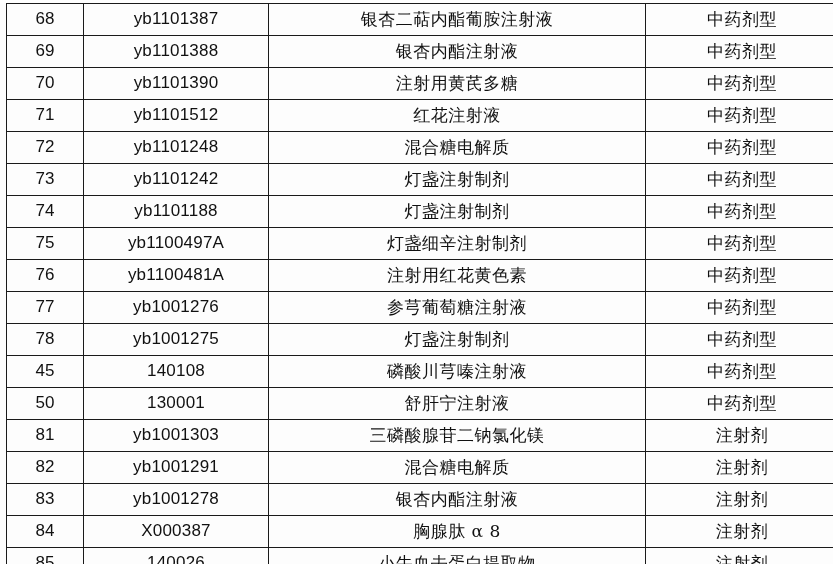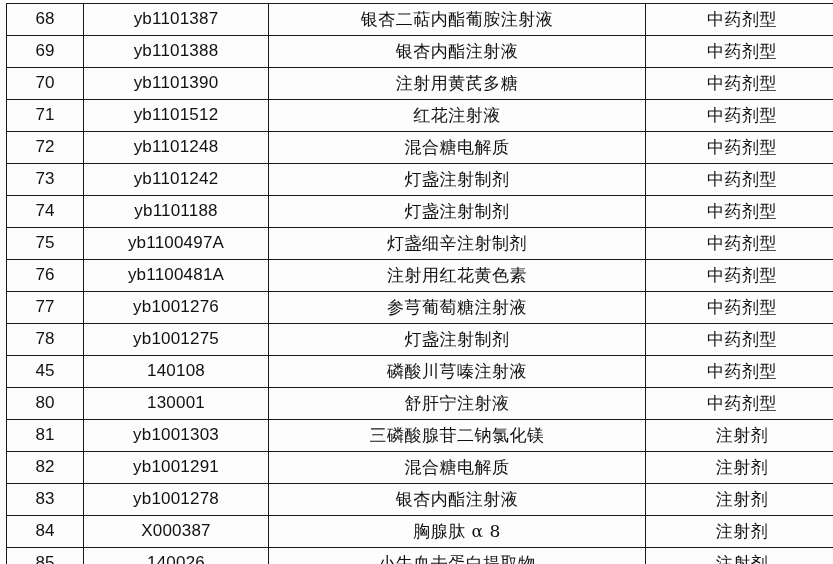--- a/index.html
+++ b/index.html
@@ -134,21 +134,21 @@
         <td class="col-name">灯盏注射制剂</td>
         <td class="col-type">中药剂型</td>
       </tr>
       <tr>
         <td class="col-index">45</td>
         <td class="col-code">140108</td>
         <td class="col-name">磷酸川芎嗪注射液</td>
         <td class="col-type">中药剂型</td>
       </tr>
       <tr>
-        <td class="col-index">80</td>
+        <td class="col-index">50</td>
         <td class="col-code">130001</td>
         <td class="col-name">舒肝宁注射液</td>
         <td class="col-type">中药剂型</td>
       </tr>
       <tr>
         <td class="col-index">81</td>
         <td class="col-code">yb1001303</td>
         <td class="col-name">三磷酸腺苷二钠氯化镁</td>
         <td class="col-type">注射剂</td>
       </tr>

